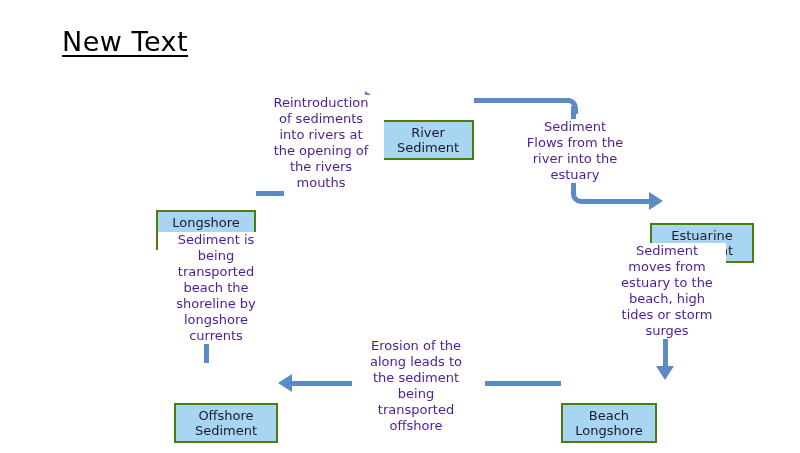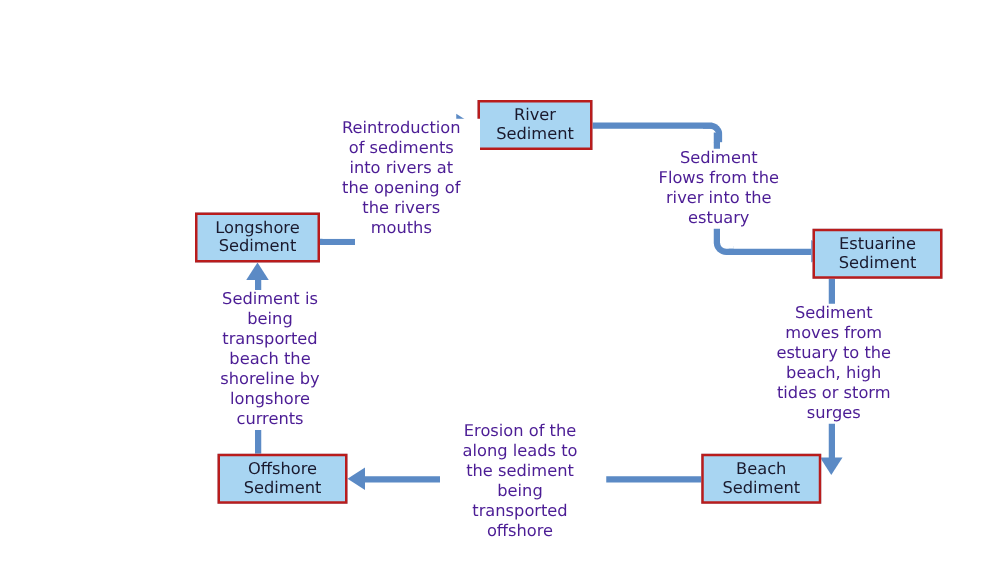--- a/index.html
+++ b/index.html
@@ -32,30 +32,31 @@
     text-underline-offset: 4px;
     text-decoration-thickness: 2px;
     white-space: nowrap;
   }
 
   
   .node {
     position: absolute;
     box-sizing: border-box;
     background: #a8d5f2;
-    border: 2px solid #b91c1c;
+    border: 2px solid #4d7c0f;
     color: #1a1a2e;
     font-family: "DejaVu Sans", sans-serif;
     font-size: 13px;
     line-height: 15px;
     text-align: center;
     display: flex;
     align-items: center;
     justify-content: center;
     white-space: pre-line;
+    margin-top: 40px;
   }
 
   #node-river     { left: 382px; top: 80px;  width: 92px;  height: 40px; }
   #node-estuarine { left: 650px; top: 183px; width: 104px; height: 40px; }
   #node-beach     { left: 561px; top: 363px; width: 96px;  height: 40px; }
   #node-offshore  { left: 174px; top: 363px; width: 104px; height: 40px; }
   #node-longshore { left: 156px; top: 170px; width: 100px; height: 40px; }
 
   
   .conn {
@@ -112,20 +113,21 @@
   #label-riverflow      { left: 510px; top: 119px; width: 130px; }
   #label-estuarybeach   { left: 608px; top: 243px; width: 118px; }
   #label-erosion        { left: 352px; top: 338px; width: 128px; }
   #label-longshore      { left: 158px; top: 232px; width: 116px; }
 </style>
 </head>
 <body>
 
 <div id="canvas">
 
+  <div id="title">New Text</div>
 
   <div class="conn conn-h" style="left:256px; top:191px; width:28px;"></div>
 
   <div class="arrow arrow-right" style="left:365px; top:91px;"></div>
 
   <div class="conn conn-h" style="left:474px; top:98px; width:96px;"></div>
 
   <div class="elbow" style="left:562px; top:98px; width:16px; height:16px; border-top-width:5px; border-right-width:5px; border-top-right-radius:10px;"></div>
 
   <div class="conn conn-v" style="left:571px; top:106px; height:89px;"></div>
@@ -147,21 +149,21 @@
   <div class="conn conn-v" style="left:204px; top:224px; height:8px;"></div>
   <div class="arrow arrow-up" style="left:197px; top:210px;"></div>
 
   <div class="node" id="node-river">River
 Sediment</div>
 
   <div class="node" id="node-estuarine">Estuarine
 Sediment</div>
 
   <div class="node" id="node-beach">Beach
-Sediment</div>
+Longshore</div>
 
   <div class="node" id="node-offshore">Offshore
 Sediment</div>
 
   <div class="node" id="node-longshore">Longshore
 Sediment</div>
 
   <div class="edge-label" id="label-reintroduction">Reintroduction
 of sediments
 into rivers at

